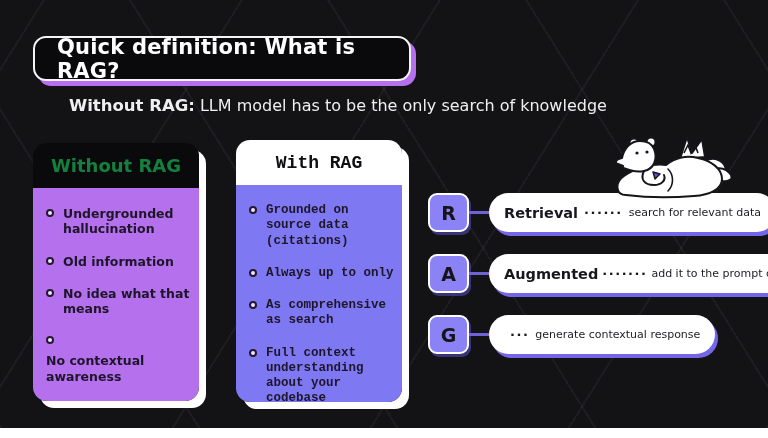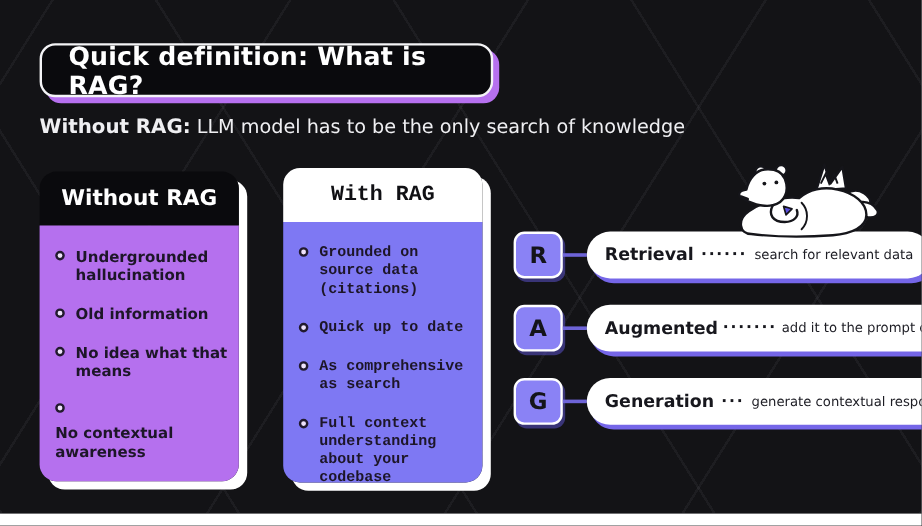--- a/index.html
+++ b/index.html
@@ -15,34 +15,34 @@
   
   .title-box {
     position:absolute; left:33px; top:36px; width:378px; height:45px;
     background:#0a0a0d; border:2px solid #f4f4f6; border-radius:13px;
     box-shadow:5px 5px 0 0 #b670ef;
     display:flex; align-items:center; padding-left:22px;
   }
   .title-box h1 { color:#ffffff; font-size:21px; font-weight:bold; letter-spacing:.2px; }
   
   .subtitle { position:absolute; left:33px; top:96px; color:#efeff2; font-size:16px; }
-  .subtitle .b { font-weight:bold; font-size:16.5px; }
+  .subtitle .b { font-weight:bold; font-size:16.5px;margin-left:36px; }
   
   .card {
     position:absolute; width:166px; border-radius:14px;
     box-shadow:7px 7px 0 0 #ffffff;
   }
   .card.without { left:33px; top:143px; height:258px; }
   .card.with    { left:236px; top:140px; height:262px;font-family:Liberation Mono, monospace; }
   .card-header {
     height:45px; border-radius:14px 14px 0 0;
     display:flex; align-items:center; justify-content:center;
     font-size:18px; font-weight:bold;
   }
-  .card.without .card-header { background:#0a0a0d; color:#ffffff; }
+  .card.without .card-header { background:#0a0a0d; color:#15803d; }
   .card.with    .card-header { background:#ffffff; color:#101014; }
   .card-body {
     border-radius:0 0 14px 14px; padding:18px 2px 10px 13px;
   }
   .card.without .card-body { background:#b570ee; height:213px; }
   .card.with    .card-body { background:#7e78f3; height:217px; }
   .bullet { display:flex; gap:9px; margin-bottom:17px; }
   .bullet .dot {
     width:8px; height:8px; border-radius:50%; flex:0 0 8px; margin-top:3px;
     border:2px solid #221a2e; background:#efe2fb;
@@ -108,21 +108,21 @@
 
   <div class="card with">
     <div class="card-header">With RAG</div>
     <div class="card-body">
       <div class="bullet">
         <span class="dot"></span>
         <span class="txt">Grounded on source data (citations)</span>
       </div>
       <div class="bullet">
         <span class="dot"></span>
-        <span class="txt">Quick up to date</span>
+        <span class="txt">Always up to only</span>
       </div>
       <div class="bullet" style="margin-top:7px;">
         <span class="dot"></span>
         <span class="txt">As comprehensive as search</span>
       </div>
       <div class="bullet">
         <span class="dot"></span>
         <span class="txt">Full context understanding about your codebase</span>
       </div>
     </div>
@@ -147,21 +147,20 @@
         <span class="term">Augmented</span>
         <span class="dots" style="margin:0 4px;">·······</span>
         <span class="desc">add it to the prompt context</span>
       </div>
     </div>
 
     <div class="rag-row">
       <div class="letter-box">G</div>
       <div class="connector"></div>
       <div class="pill">
-        <span class="term">Generation</span>
         <span class="dots">···</span>
         <span class="desc">generate contextual response</span>
       </div>
     </div>
 
   </div>
 
   <svg class="mascot" viewBox="0 0 130 74" aria-hidden="true">
 
     <path d="M70,34 L77,12 L82,28 L92,14 L95,32 Z" fill="#ffffff" stroke="#15151a" stroke-width="2" stroke-linejoin="round"></path>

